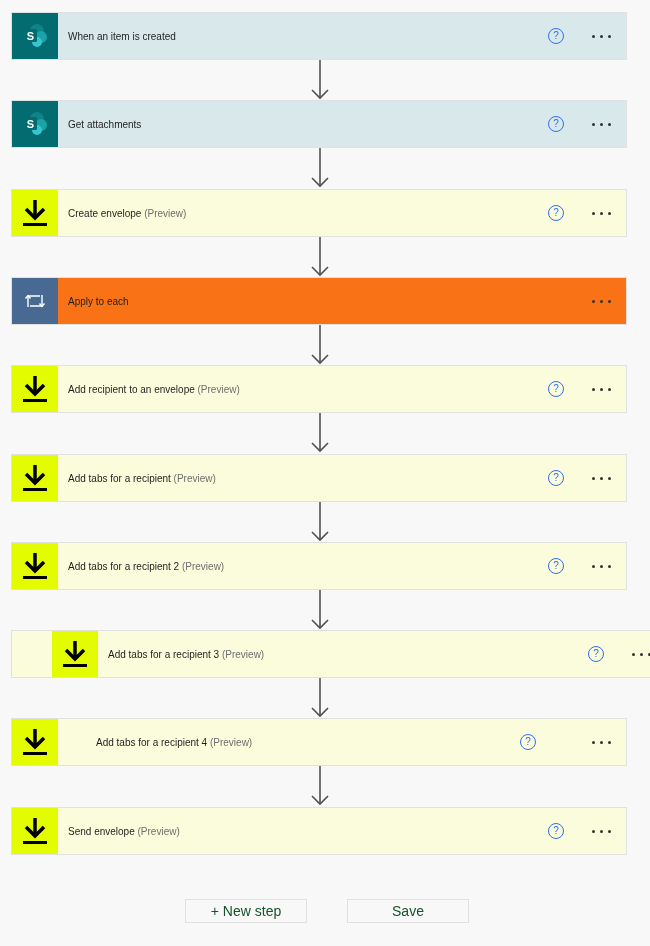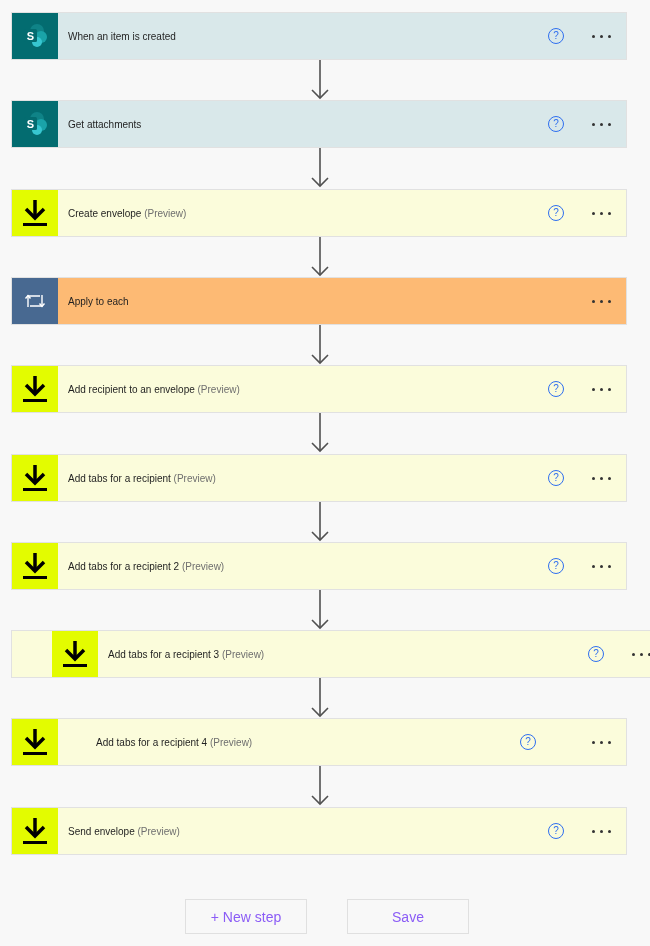--- a/index.html
+++ b/index.html
@@ -6,37 +6,37 @@
   body {
     width:650px; height:946px; background:#f8f8f8; position:relative; overflow:hidden;
     font-family:"Liberation Sans", "DejaVu Sans", sans-serif;
   }
   .card {
     position:absolute; left:11px; width:614px; height:46px;
     border:1px solid #e1e1e1; display:flex; align-items:center; box-sizing:content-box;
   }
   .card.sp { background:#d9e8ea; }
   .card.ds { background:#fbfcdb; }
-  .card.loop { background:#fdba74; }
+  .card.loop { background:#f97316; }
   .icon-box { width:46px; height:46px; display:flex; align-items:center; justify-content:center; flex:0 0 46px; }
   .sp .icon-box { background:#036c70; }
   .ds .icon-box { background:#e3fc00; }
   .loop .icon-box { background:#486991; }
   .title { margin-left:10px; font-size:10px; color:#1f1f1f; flex:1; white-space:nowrap; }
   .title .preview { color:#6e6e6e; }
   .help {
     width:14px; height:14px; border:1.3px solid #2f6fef; border-radius:50%;
     color:#2f6fef; font-size:10px; line-height:14px; text-align:center; margin-right:26px;
   }
   .more { display:flex; gap:5px; margin-right:13px; align-items:center; height:20px; padding:0 2px; }
   .more span { width:3px; height:3px; background:#333; border-radius:50%; display:block; }
   .arrow { position:absolute; left:310px; width:20px; }
   .btn {
-    position:absolute; top:899px; height:35px; width:122px; border:1px solid #e0e0e0; background:#f8f8f8;
-    font-size:14px; color:#8b5cf6; display:flex; align-items:center; justify-content:center;
+    position:absolute; top:899px; height:24px; width:122px; border:1px solid #e0e0e0; background:#f8f8f8;
+    font-size:14px; color:#14532d; display:flex; align-items:center; justify-content:center;
   }
 </style>
 </head>
 <body>
 
 <div id="flow">
     <div class="card sp" style="top: 12px;">
       <div class="icon-box">
         <svg width="30" height="30" viewBox="0 0 30 30">
           <circle cx="17" cy="10" r="7" fill="#0f8387"></circle>

